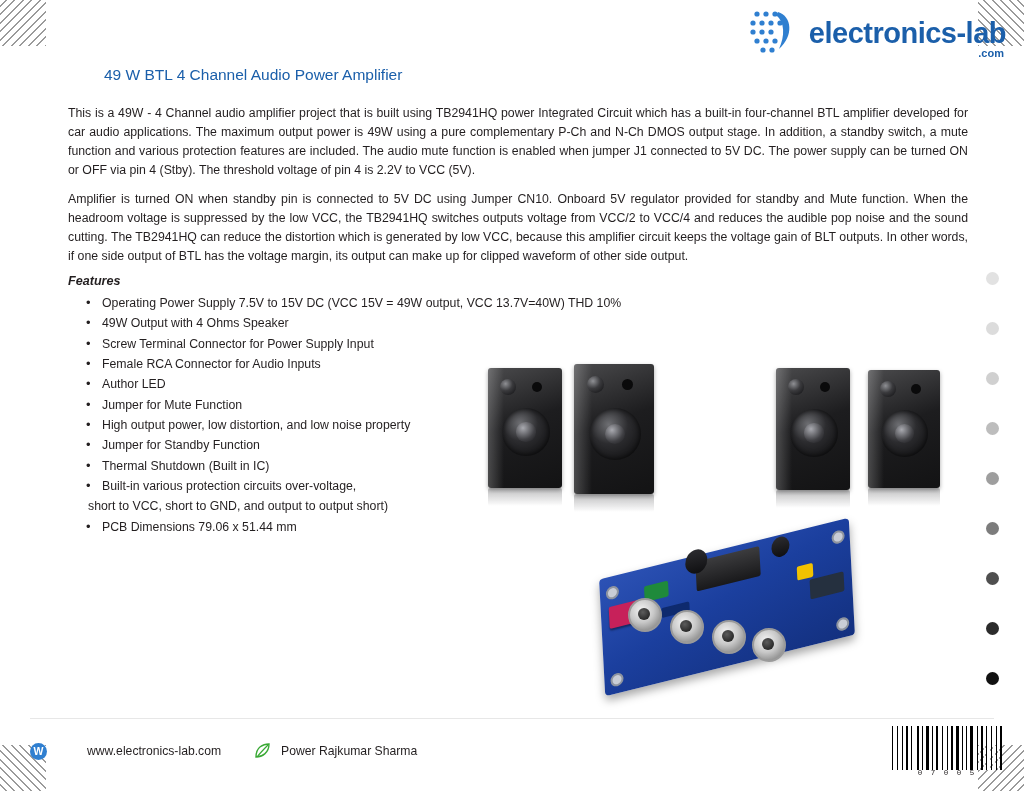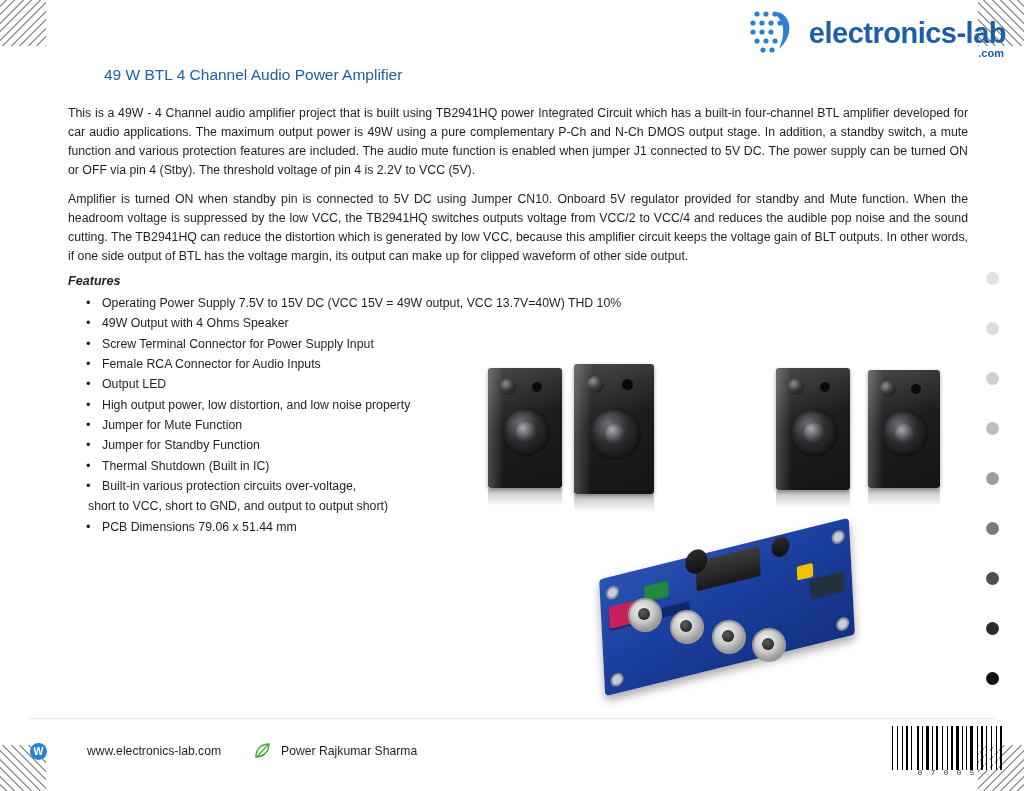--- a/index.html
+++ b/index.html
@@ -351,23 +351,23 @@
 
   <div class="para" id="para1">This is a 49W - 4 Channel audio amplifier project that is built using TB2941HQ power Integrated Circuit which has a built-in four-channel BTL amplifier developed for car audio applications. The maximum output power is 49W using a pure complementary P-Ch and N-Ch DMOS output stage. In addition, a standby switch, a mute function and various protection features are included. The audio mute function is enabled when jumper J1 connected to 5V DC. The power supply can be turned ON or OFF via pin 4 (Stby). The threshold voltage of pin 4 is 2.2V to VCC (5V).</div>
   <div class="para" id="para2">Amplifier is turned ON when standby pin is connected to 5V DC using Jumper CN10. Onboard 5V regulator provided for standby and Mute function. When the headroom voltage is suppressed by the low VCC, the TB2941HQ switches outputs voltage from VCC/2 to VCC/4 and reduces the audible pop noise and the sound cutting. The TB2941HQ can reduce the distortion which is generated by low VCC, because this amplifier circuit keeps the voltage gain of BLT outputs. In other words, if one side output of BTL has the voltage margin, its output can make up for clipped waveform of other side output.</div>
 
   <div class="features-head">Features</div>
   <ul class="features" id="features-list">
       <li class="bulleted">Operating Power Supply 7.5V to 15V DC (VCC 15V = 49W output, VCC 13.7V=40W) THD 10%</li>
       <li class="bulleted">49W Output with 4 Ohms Speaker</li>
       <li class="bulleted">Screw Terminal Connector for Power Supply Input</li>
       <li class="bulleted">Female RCA Connector for Audio Inputs</li>
-      <li class="bulleted">Output LED</li>
+      <li class="bulleted">Author LED</li>
+      <li class="bulleted">Jumper for Mute Function</li>
       <li class="bulleted">High output power, low distortion, and low noise property</li>
-      <li class="bulleted">Jumper for Mute Function</li>
       <li class="bulleted">Jumper for Standby Function</li>
       <li class="bulleted">Thermal Shutdown (Built in IC)</li>
       <li class="bulleted">Built-in various protection circuits over-voltage,</li>
       <li class="cont">short to VCC, short to GND, and output to output short)</li>
       <li class="bulleted">PCB Dimensions 79.06 x 51.44 mm</li>
     </ul>
 
   <div class="speakers">
     <div class="spk" style="left:18px; top:8px; width:74px; height:120px;">
       <div class="tweeter" style="left:12px; top:11px; width:16px; height:16px;"></div>

